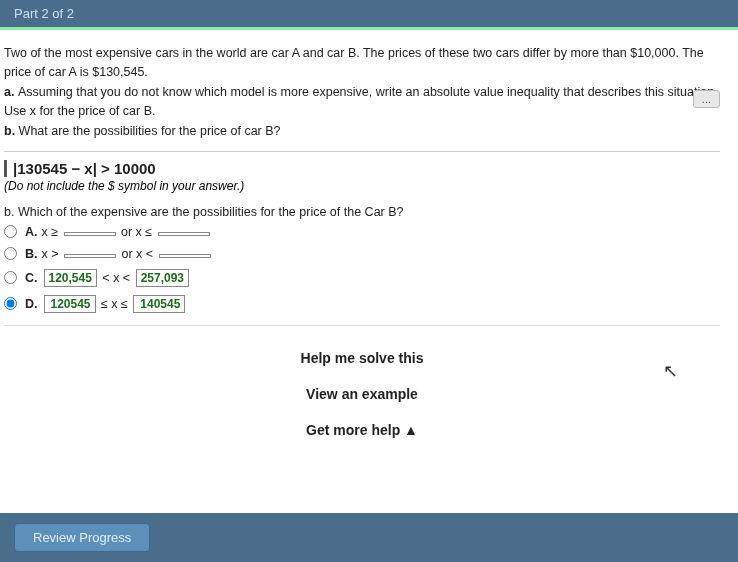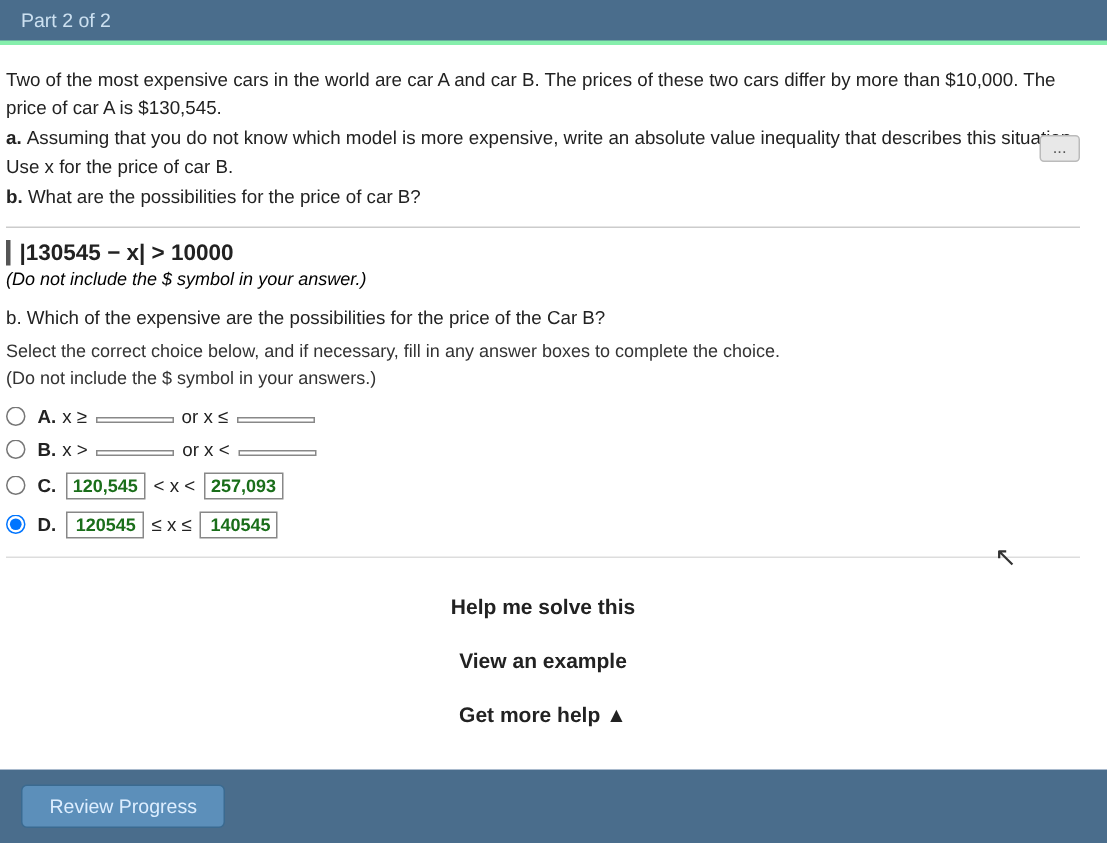--- a/index.html
+++ b/index.html
@@ -207,24 +207,20 @@
   <hr class="divider">
 
   <div class="answer-section">
     <div class="inequality-display">|130545 − x| &gt; 10000</div>
     <div class="note-text">(Do not include the $ symbol in your answer.)</div>
 
     <div class="sub-question">
       <span>b.  Which of the expensive are the possibilities for the price of the Car B?</span>
     </div>
 
-    <div class="instruction-text">
-      Select the correct choice below, and if necessary, fill in any answer boxes to complete the choice.<br>
-      (Do not include the $ symbol in your answers.)
-    </div>
 
     <ul class="choices-list">
 
       <li class="choice-item">
         <input type="radio" name="choice" style="">
         <span class="choice-label">A.</span>
         <span class="math-text">
           x ≥ <span class="answer-box"></span> or x ≤ <span class="answer-box"></span>
         </span>
       </li>

